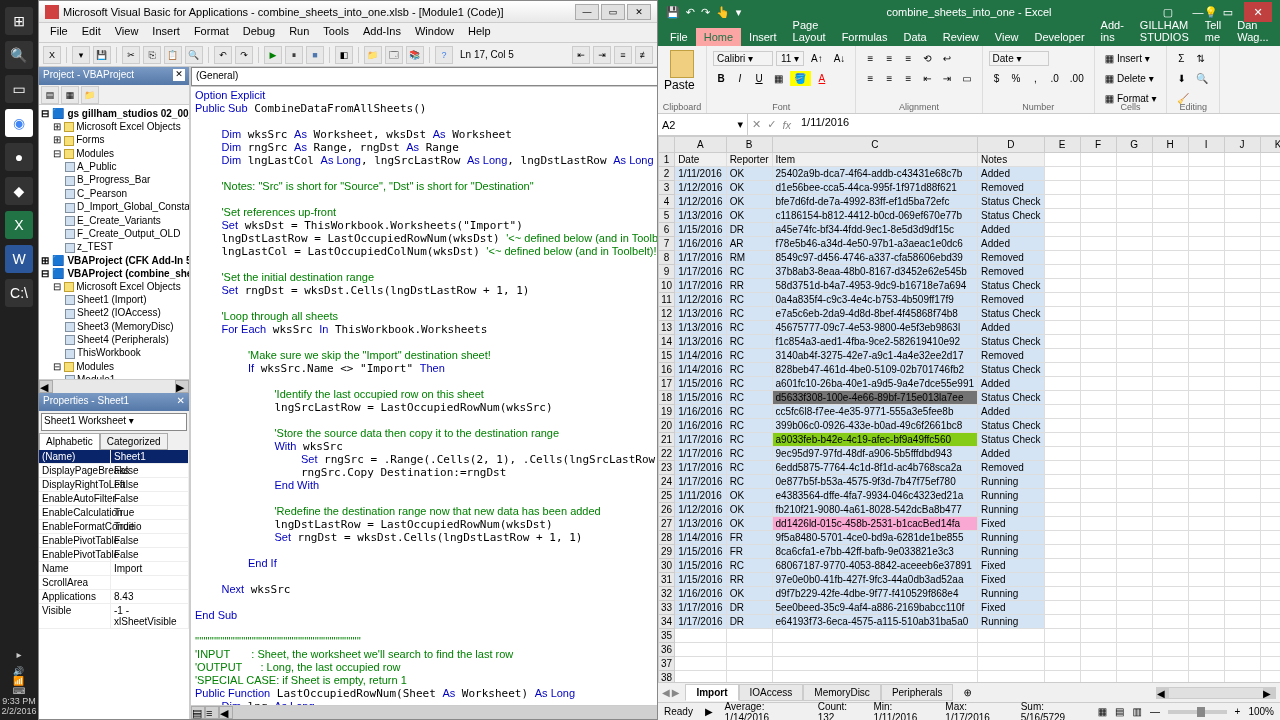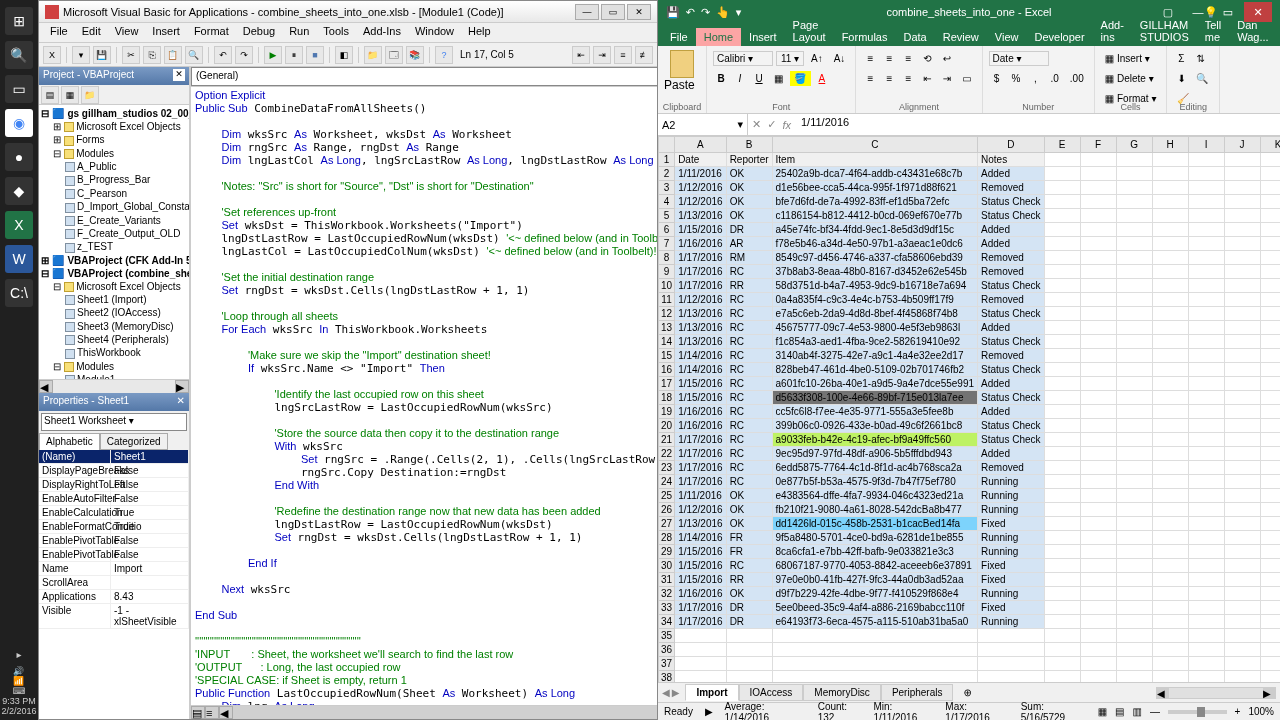--- a/index.html
+++ b/index.html
@@ -764,21 +764,21 @@
               <td></td>
               <td></td>
               <td></td>
               <td></td>
               <td></td>
             </tr>
             <tr>
               <th class="rowhdr">21</th>
               <td style="background:#d4e4f4">1/17/2016</td>
               <td style="background:#d4e4f4">RC</td>
-              <td style="background:#bef264">a9033feb-b42e-4c19-afec-bf9a49ffc560</td>
+              <td style="background:#84cc16">a9033feb-b42e-4c19-afec-bf9a49ffc560</td>
               <td style="background:#d4e4f4">Status Check</td>
               <td></td>
               <td></td>
               <td></td>
               <td></td>
               <td></td>
               <td></td>
               <td></td>
             </tr>
             <tr>
@@ -848,21 +848,21 @@
               <td></td>
               <td></td>
               <td></td>
               <td></td>
               <td></td>
             </tr>
             <tr>
               <th class="rowhdr">27</th>
               <td style="background:#d4e4f4">1/13/2016</td>
               <td style="background:#d4e4f4">OK</td>
-              <td style="background:#7dd3fc">dd1426ld-015c-458b-2531-b1cacBed14fa</td>
+              <td style="background:#f9a8d4">dd1426ld-015c-458b-2531-b1cacBed14fa</td>
               <td style="background:#d4e4f4">Fixed</td>
               <td></td>
               <td></td>
               <td></td>
               <td></td>
               <td></td>
               <td></td>
               <td></td>
             </tr>
             <tr>

